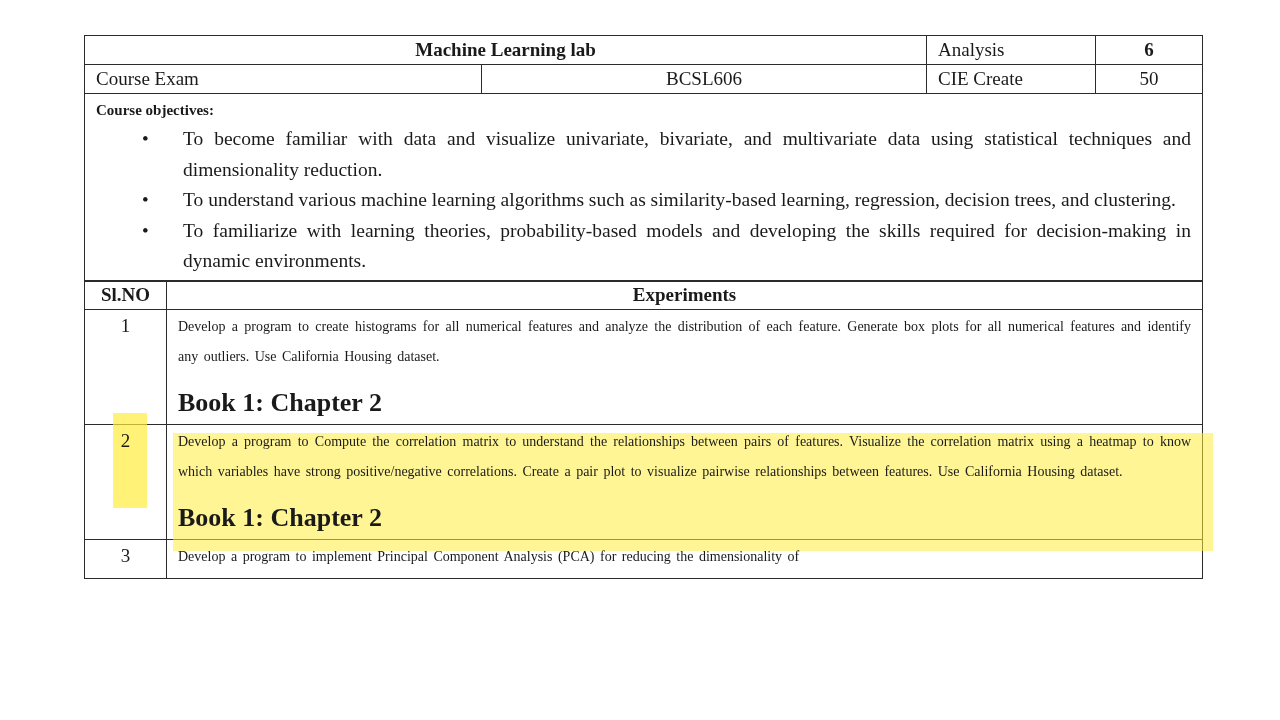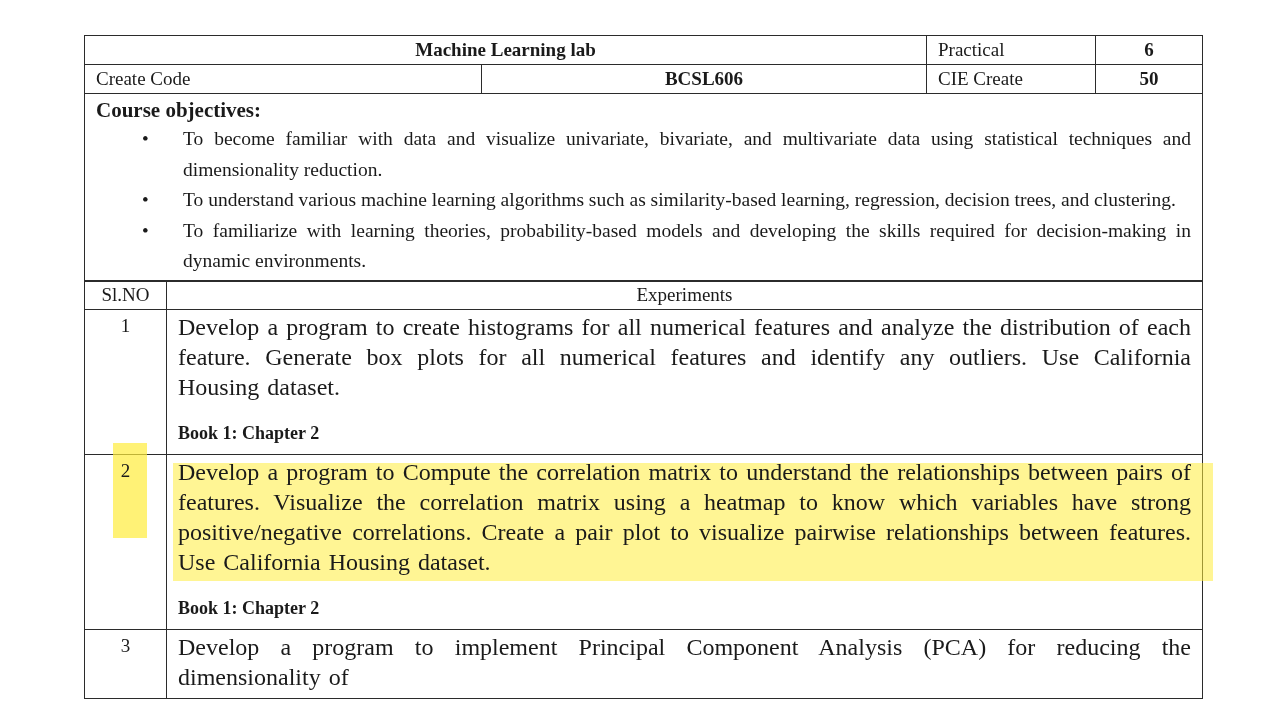--- a/index.html
+++ b/index.html
@@ -26,64 +26,64 @@
   td, th {
     border: 1.5px solid #2b2b2b;
     padding: 0 11px;
     font-weight: normal;
     font-size: 19px;
     line-height: 28px;
     vertical-align: middle;
     font-family: "Liberation Serif", serif;
   }
   .meta td { height: 28px; }
-  .center { text-align: center; font-weight: bold; }
+  .center { text-align: center; }
   .bold { font-weight: bold; }
   .title-cell { font-weight: bold; text-align: center; }
 
   .objectives-cell {
     padding: 2px 11px 4px 11px;
     vertical-align: top;
   }
   .objectives-title {
     font-weight: bold;
-    font-size: 21px;
+    font-size: 15px;
     line-height: 28px;
   }
   ul.obj-list {
     margin: 0;
     padding: 0;
     list-style: none;
   }
   ul.obj-list li {
     position: relative;
     padding-left: 87px;
     font-size: 19.5px;
     line-height: 30.5px;
     text-align: justify;
   }
   ul.obj-list li .bullet {
     position: absolute;
     left: 46px; top: 0;
     font-size: 19px;
   }
 
-  .exp-header td { font-weight: normal; text-align: center; height: 28px; }
+  .exp-header td { font-weight: bold; text-align: center; height: 28px; }
   .slno { text-align: center; vertical-align: top; padding-top: 2px; position: relative; }
   .exp-cell { vertical-align: top; padding: 2px 11px 6px 11px; position: relative; }
   .exp-text {
-    font-size: 24px;
+    font-size: 14px;
     line-height: 30px;
     text-align: justify;
     text-align-last: left;
     word-spacing: 2px;
   }
   .exp-ref {
     font-weight: bold;
-    font-size: 18px;
+    font-size: 26px;
     line-height: 30px;
     margin-top: 16px;
   }
   .highlight-text {
     position: absolute;
     left: 6px; top: 8px;
     width: 1040px; height: 118px;
     background: rgba(255, 236, 60, 0.55);
     z-index: 0;
   }
@@ -103,25 +103,25 @@
   <table>
     <colgroup>
       <col style="width:397px">
       <col style="width:445px">
       <col style="width:169px">
       <col style="width:107px">
     </colgroup>
     <tbody>
         <tr class="meta">
       <td colspan="2" class="title-cell">Machine Learning lab</td>
-      <td>Practical</td>
+      <td>Analysis</td>
       <td class="center bold">6</td>
     </tr>
     <tr class="meta">
-      <td>Create Code</td>
+      <td>Course Exam</td>
       <td class="center">BCSL606</td>
       <td>CIE Create</td>
       <td class="center">50</td>
     </tr>
     <tr>
       <td colspan="4" class="objectives-cell">
         <div class="objectives-title">Course objectives:</div>
         <ul class="obj-list">
           <li>
             <span class="bullet">•</span>

